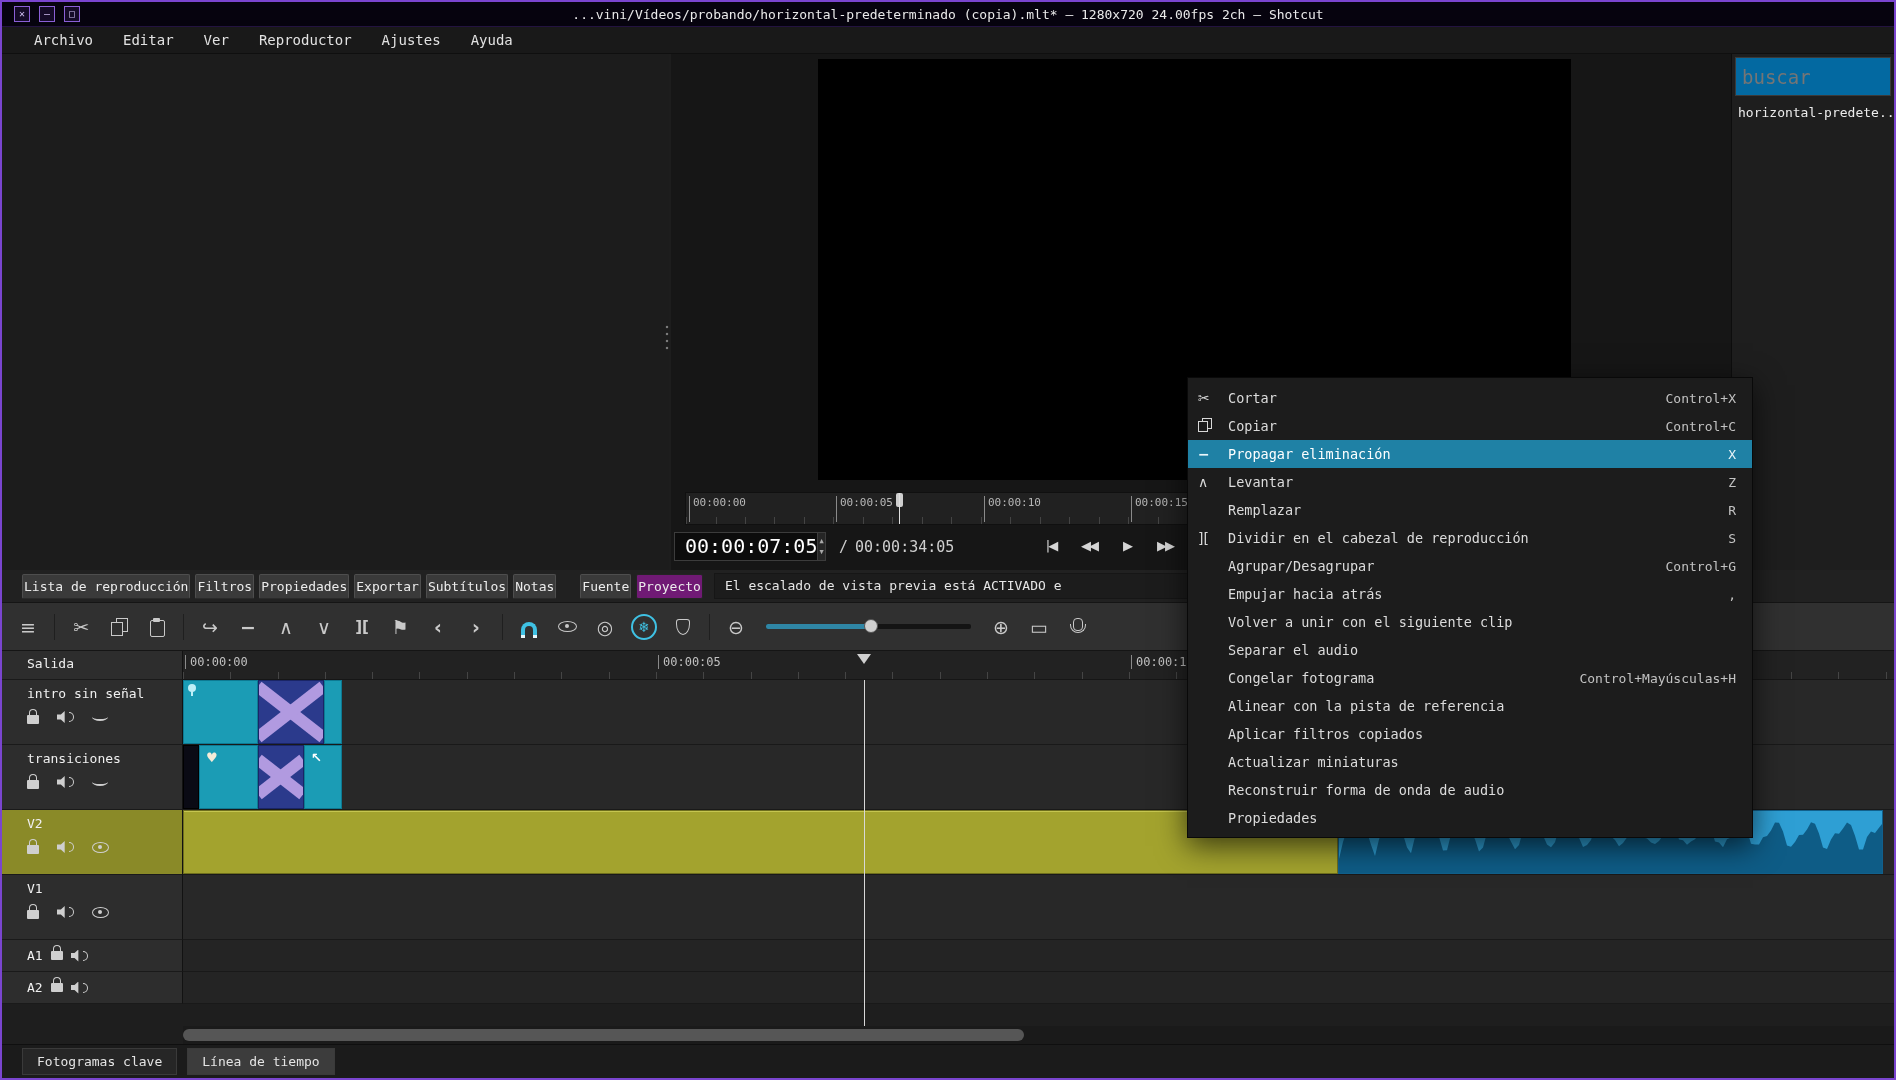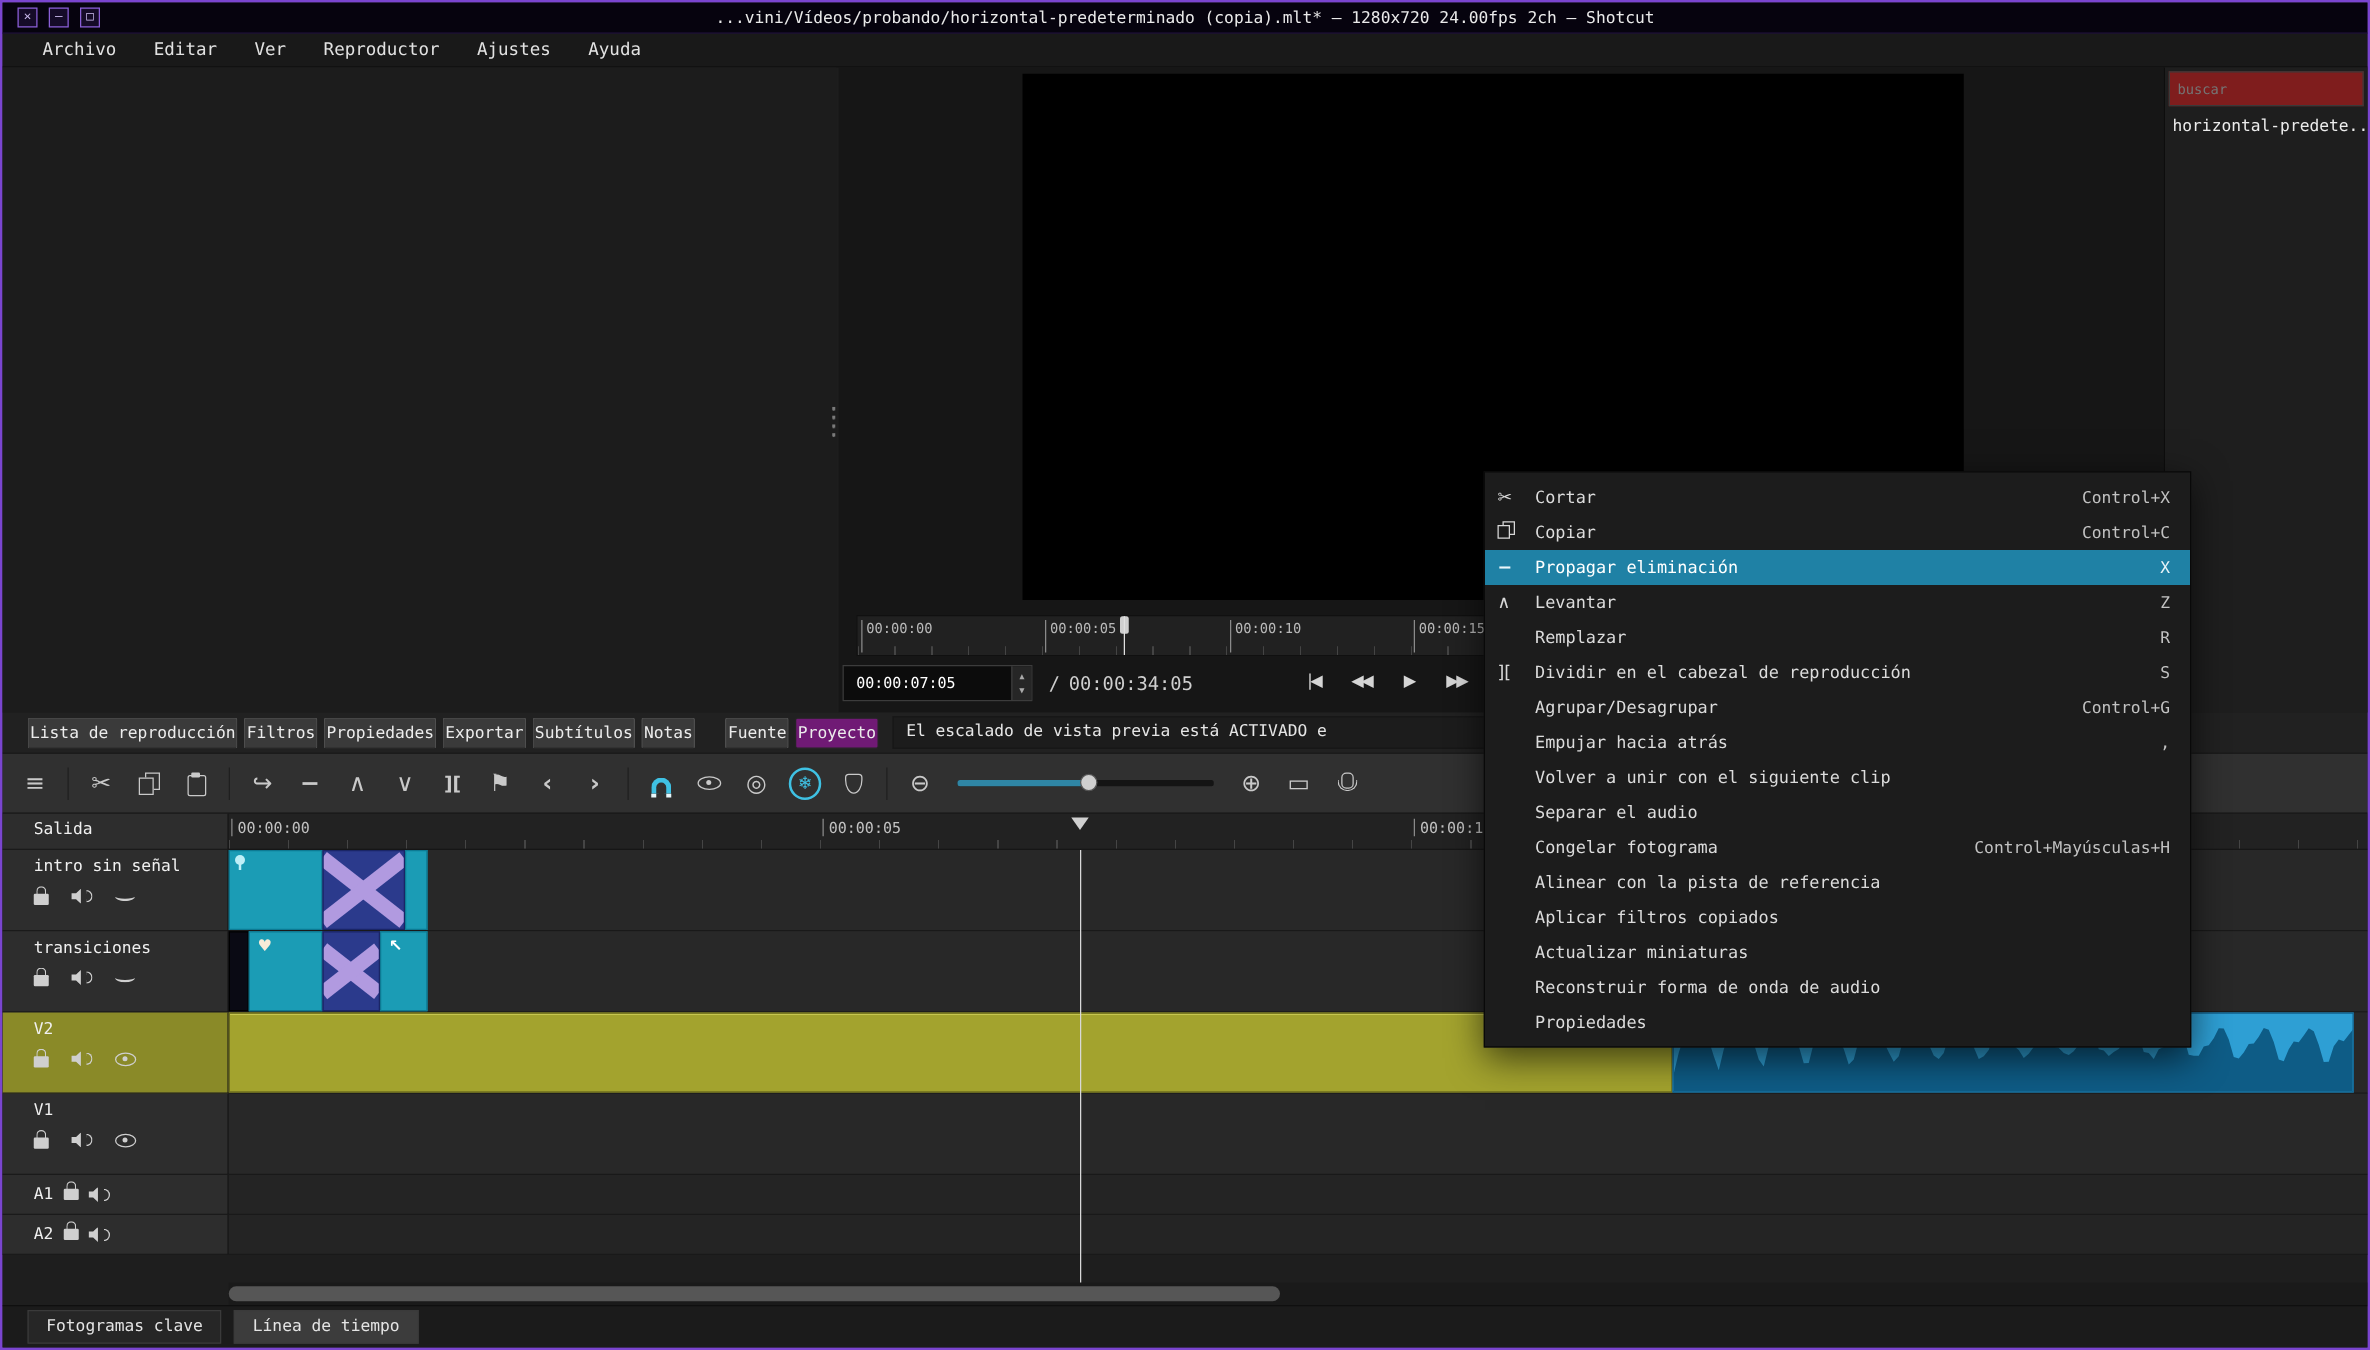--- a/index.html
+++ b/index.html
@@ -22,28 +22,28 @@
   .sp-left{left:663px;top:270px}
   .sp-right{left:1721px;top:270px}
   .player-panel{position:absolute;left:669px;top:0;width:1060px;height:100%;background:#161616}
   .video{position:absolute;left:147px;top:5px;width:753px;height:421px;background:#000}
   .scrubber{position:absolute;left:14px;top:438px;width:1046px;height:33px;background:#212121;border:1px solid #101010;background-image:repeating-linear-gradient(90deg,#444 0 1px,transparent 1px 29.5px);background-size:100% 7px;background-position:0 100%;background-repeat:repeat-x}
   .scrub-label{position:absolute;top:3px;font-size:11px;color:#b8b8b8;border-left:1px solid #8a8a8a;padding-left:3px;height:26px;white-space:nowrap}
   .scrub-playhead-line{position:absolute;top:0;height:31px;width:1px;background:#e0e0e0}
   .scrub-playhead-grip{position:absolute;top:0;width:7px;height:14px;background:#cfcfcf;border-radius:2px}
   .transport-row{position:absolute;left:0;top:476px;width:1060px;height:34px}
   .spinbox{position:absolute;left:3px;top:2px;width:152px;height:29px;background:#0c0c0c;border:1px solid #3c3c3c;display:flex}
-  .spin-val{flex:1;font-size:12px;color:#fff;line-height:27px;padding-left:10px;white-space:nowrap}
+  .spin-val{flex:1;font-size:20px;color:#fff;line-height:27px;padding-left:10px;white-space:nowrap}
   .spin-arrows{width:16px;background:#262626;border-left:1px solid #3c3c3c;display:flex;flex-direction:column;align-items:center;justify-content:center;font-size:7px;color:#aaa;gap:3px}
   .dur-sep{position:absolute;left:168px;top:8px;color:#cfcfcf;font-size:15px}
   .duration{position:absolute;left:184px;top:8px;color:#cfcfcf;font-size:15px;white-space:nowrap}
   .transport{position:absolute;left:365px;top:2px;display:flex;gap:8px}
   .tbtn{min-width:30px;height:28px;color:#d5d5d5;font-size:13px;text-align:center;line-height:28px;font-family:"DejaVu Sans",sans-serif;cursor:default;letter-spacing:-2px}
   .right-panel{position:absolute;left:1729px;top:0;width:165px;height:100%;background:#1e1e1e;border-left:1px solid #0d0d0d}
-  .search-input{margin:3px;width:156px;height:28px;background:#7f1d1d;border:1px solid #3a3a3a;color:#ddd;font-size:11px;padding:0 6px;font-family:inherit;outline:none}
+  .search-input{margin:3px;width:156px;height:39px;background:#0369a1;border:1px solid #3a3a3a;color:#ddd;font-size:19px;padding:0 6px;font-family:inherit;outline:none}
   .playlist-item{padding:6px 6px;font-size:13px;color:#ececec;white-space:nowrap;overflow:hidden}
 
   
   .tabs-row{position:absolute;left:0;top:568px;width:100%;height:32px;background:#212121;display:flex;align-items:center;padding-left:20px;gap:5px}
   .tab{height:25px;line-height:23px;padding:0 1px;background:#3a3a3a;border:1px solid #4e4e4e;border-bottom-color:#2a2a2a;border-radius:2px;font-size:13px;color:#ececec;white-space:nowrap;cursor:default}
   .tab.pressed{background:#701a75;border-color:#242424}
   .ptab-gap{width:14px;flex:0 0 auto}
   .status-msg{flex:1;margin-left:6px;margin-right:169px;height:26px;line-height:24px;background:#1c1c1c;border:1px solid #161616;padding:0 10px;font-size:13px;color:#e6e6e6;white-space:nowrap;overflow:hidden}
 
   

